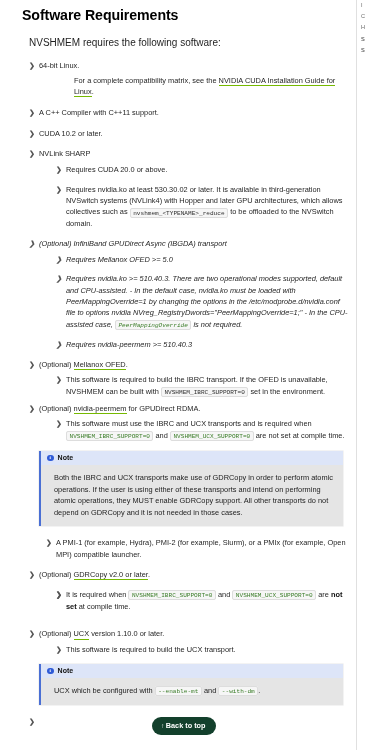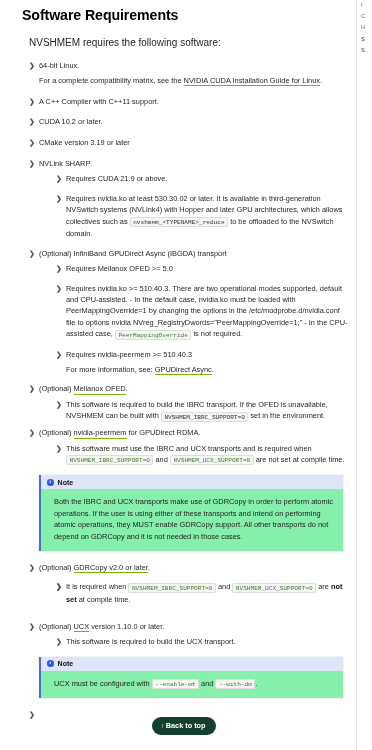--- a/index.html
+++ b/index.html
@@ -79,20 +79,21 @@
     font-size: 7px;
     line-height: 11.3px;
     color: #555;
     font-weight: bold;
   }
   .sub {
     display: block;
     margin-top: 3.5px;
     font-size: 7.4px;
     line-height: 11.3px;
+    margin-left: 35px;
   }
 
   code {
     font-family: "Liberation Mono", monospace;
     font-size: 6.1px;
     background: #f6f6f6;
     border: 1px solid #dddddd;
     border-radius: 2px;
     padding: 0.5px 2.5px;
     color: #2e2e2e;
@@ -101,21 +102,21 @@
   code.grn { color: #3a7d28; }
   a {
     color: #1f1f1f;
     text-decoration: none;
     border-bottom: 1px solid #76b900;
     padding-bottom: 0.3px;
   }
   b, strong { font-weight: bold; color: #111; }
 
   .note {
-    background: #86efac;
+    background: #e5e5e5;
     border-left: 2.5px solid #4a6fd4;
     margin: 9px 0 11px 17px;
     width: 304px;
     box-shadow: 0 0 0 0.6px #ececec;
   }
   .note-hd {
     background: #dde5f8;
     padding: 3.5px 6px 3.5px 6px;
     display: flex;
     align-items: center;
@@ -180,56 +181,51 @@
       <li>
         <span class="chev">❯</span>
         <span>A C++ Compiler with C++11 support.</span>
       </li>
 
       <li>
         <span class="chev">❯</span>
         <span>CUDA 10.2 or later.</span>
       </li>
 
-      <li>
-        <span class="chev">❯</span>
-        <span>CMake version 3.19 or later</span>
-      </li>
 
       <li style="margin-bottom:7px;">
         <span class="chev">❯</span>
         <span>NVLink SHARP</span>
         <ul class="lvl2">
           <li>
             <span class="chev">❯</span>
-            <span>Requires CUDA 21.9 or above.</span>
+            <span>Requires CUDA 20.0 or above.</span>
           </li>
           <li>
             <span class="chev">❯</span>
             <span>Requires nvidia.ko at least 530.30.02 or later. It is available in third-generation NVSwitch systems (NVLink4) with Hopper and later GPU architectures, which allows collectives such as </span><code>nvshmem_&lt;TYPENAME&gt;_reduce</code><span> to be offloaded to the NVSwitch domain.</span>
           </li>
         </ul>
       </li>
 
-      <li style="margin-bottom:7px;">
+      <li style="margin-bottom:7px;font-style:italic;">
         <span class="chev">❯</span>
         <span>(Optional) InfiniBand GPUDirect Async (IBGDA) transport</span>
         <ul class="lvl2">
           <li>
             <span class="chev">❯</span>
             <span>Requires Mellanox OFED &gt;= 5.0</span>
           </li>
           <li>
             <span class="chev">❯</span>
             <span>Requires nvidia.ko &gt;= 510.40.3. There are two operational modes supported, default and CPU-assisted. - In the default case, nvidia.ko must be loaded with PeerMappingOverride=1 by changing the options in the /etc/modprobe.d/nvidia.conf file to options nvidia NVreg_RegistryDwords="PeerMappingOverride=1;" - In the CPU-assisted case, </span><code class="grn">PeerMappingOverride</code><span> is not required.</span>
           </li>
           <li>
             <span class="chev">❯</span>
             <span>Requires nvidia-peermem &gt;= 510.40.3</span>
-            <span class="sub"><span>For more information, see: </span><a href="#">GPUDirect Async</a><span>.</span></span>
           </li>
         </ul>
       </li>
 
       <li style="margin-bottom:5px;">
         <span class="chev">❯</span>
         <span>(Optional) </span><a href="#">Mellanox OFED</a><span>.</span>
         <ul class="lvl2">
           <li style="margin-bottom:4px;">
             <span class="chev">❯</span>
@@ -253,20 +249,24 @@
     <div class="note">
       <div class="note-hd">
         <span class="note-ico">i</span>
         <span class="note-ttl">Note</span>
       </div>
       <div class="note-bd">Both the IBRC and UCX transports make use of GDRCopy in order to perform atomic operations. If the user is using either of these transports and intend on performing atomic operations, they MUST enable GDRCopy support. All other transports do not depend on GDRCopy and it is not needed in those cases.</div>
     </div>
 
     <ul class="lvl1">
 
+      <li style="margin-left:17px; margin-bottom:9px;">
+        <span class="chev">❯</span>
+        <span>A PMI-1 (for example, Hydra), PMI-2 (for example, Slurm), or a PMIx (for example, Open MPI) compatible launcher.</span>
+      </li>
 
       <li style="margin-bottom:16px;">
         <span class="chev">❯</span>
         <span>(Optional) </span><a href="#">GDRCopy v2.0 or later</a><span>.</span>
         <ul class="lvl2">
           <li>
             <span class="chev">❯</span>
           </li>
           <li style="margin-bottom:4px;">
             <span class="chev">❯</span>
@@ -285,21 +285,21 @@
           </li>
         </ul>
       </li>
     </ul>
 
     <div class="note">
       <div class="note-hd">
         <span class="note-ico">i</span>
         <span class="note-ttl">Note</span>
       </div>
-      <div class="note-bd"><span>UCX must be configured with </span><code class="grn">--enable-mt</code><span> and </span><code class="grn">--with-dm</code><span>.</span></div>
+      <div class="note-bd"><span>UCX which be configured with </span><code class="grn">--enable-mt</code><span> and </span><code class="grn">--with-dm</code><span>.</span></div>
     </div>
 
     <ul class="lvl1">
       <li>
         <span class="chev">❯</span>
 
       </li>
 
     </ul>
 

